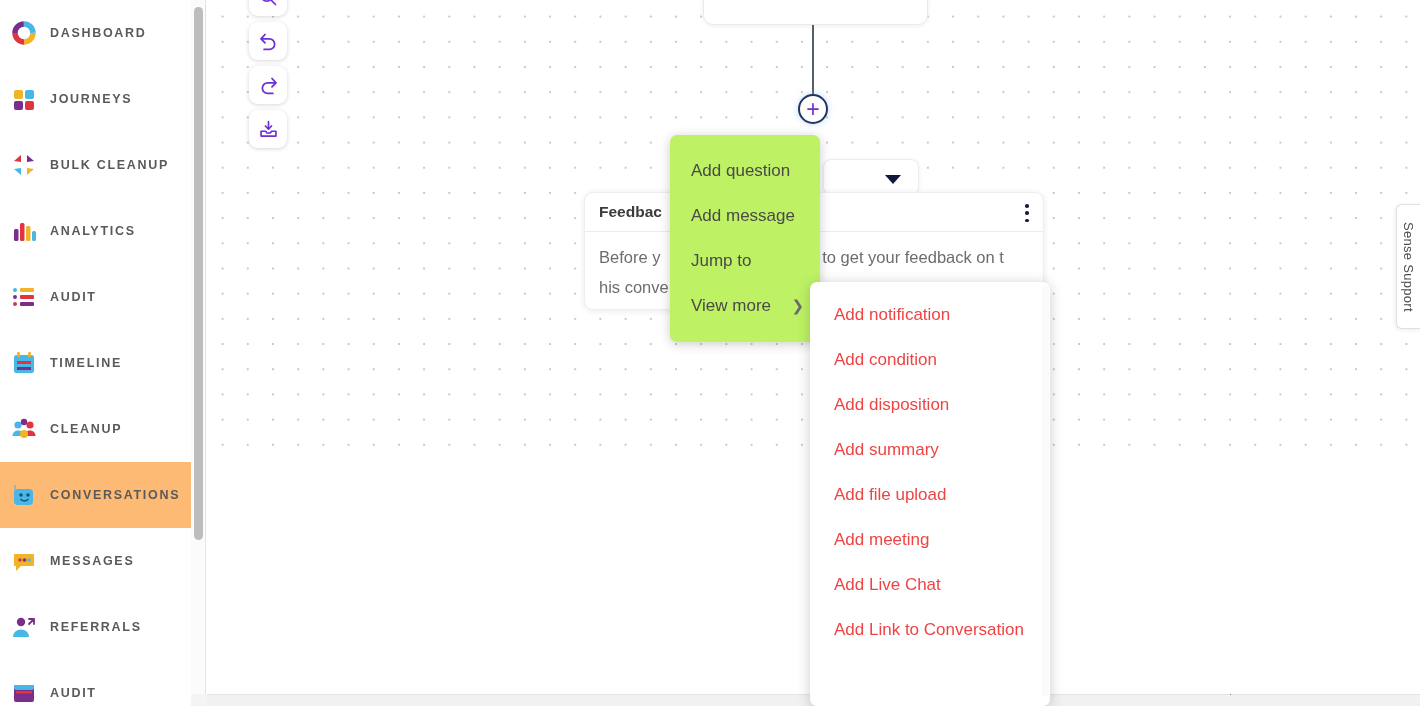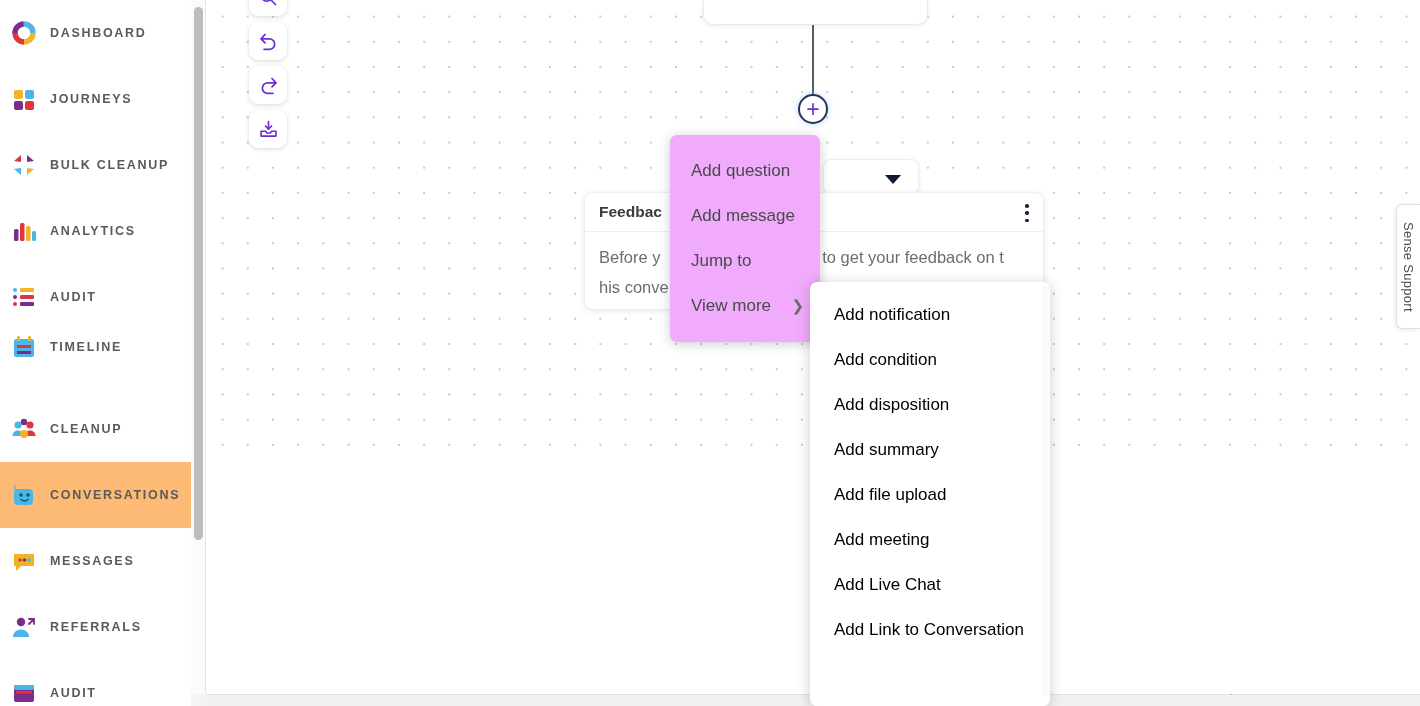--- a/index.html
+++ b/index.html
@@ -131,21 +131,21 @@
   #msg-body {
     padding: 10px 14px 0 14px;
     font-size: 16.5px; color: #6d6d6d; line-height: 30px;
     white-space: nowrap;
   }
 
   
   #ctx-menu {
     position: absolute; left: 670px; top: 135px;
     width: 150px; padding: 13px 0 14px 0;
-    background: #f0abfc; border-radius: 7px;
+    background: #bef264; border-radius: 7px;
     box-shadow: 0 2px 12px rgba(0,0,0,0.20);
     z-index: 40;
     text-align: center;
   }
   #ctx-menu .mi {
     height: 45px; display: flex; align-items: center;
     padding: 0 12px 0 21px; font-size: 17px; color: #4a4a4a;
     cursor: pointer; white-space: nowrap; justify-content: space-between;
   }
   .chev { font-size: 15px; color: #6b6b6b; margin-right: 4px; }
@@ -153,21 +153,21 @@
   #sub-menu {
     position: absolute; left: 810px; top: 282px;
     width: 240px; height: 424px;
     background: #ffffff; border-radius: 7px;
     box-shadow: 0 2px 14px rgba(0,0,0,0.20);
     padding-top: 10px;
     z-index: 50; overflow: hidden;
   }
   #sub-menu .mi {
     height: 45px; display: flex; align-items: center;
-    padding: 0 16px 0 24px; font-size: 17px; color: #000000;
+    padding: 0 16px 0 24px; font-size: 17px; color: #ef4444;
     cursor: pointer; white-space: nowrap;
   }
   #sub-scroll {
     position: absolute; right: 1px; top: 4px; width: 7px; height: 410px;
     background: #fafafa;
   }
 
   
   #support-tab {
     position: absolute; right: 0; top: 204px;
@@ -259,21 +259,21 @@
           <circle cx="5" cy="14" r="2" fill="#7b2d8b"></circle>
           <circle cx="5" cy="21" r="2" fill="#e0343f"></circle>
           <rect x="10" y="5" width="14" height="4" rx="1" fill="#f0b429"></rect>
           <rect x="10" y="12" width="14" height="4" rx="1" fill="#e0343f"></rect>
           <rect x="10" y="19" width="14" height="4" rx="1" fill="#7b2d8b"></rect>
         </svg>
       </span>
       <span class="nav-label">AUDIT</span>
     </div>
 
-    <div class="nav-item" style="top:314px">
+    <div class="nav-item" style="top:330px">
       <span class="nav-icon">
         <svg width="28" height="28" viewBox="0 0 28 28">
           <rect x="4" y="6" width="20" height="18" rx="2.5" fill="#49b6e8"></rect>
           <rect x="7" y="3" width="3" height="5" rx="1.3" fill="#f0b429"></rect>
           <rect x="18" y="3" width="3" height="5" rx="1.3" fill="#f0b429"></rect>
           <rect x="7" y="12" width="14" height="3" fill="#e0343f"></rect>
           <rect x="7" y="18" width="14" height="3" fill="#7b2d8b"></rect>
         </svg>
       </span>
       <span class="nav-label">TIMELINE</span>

